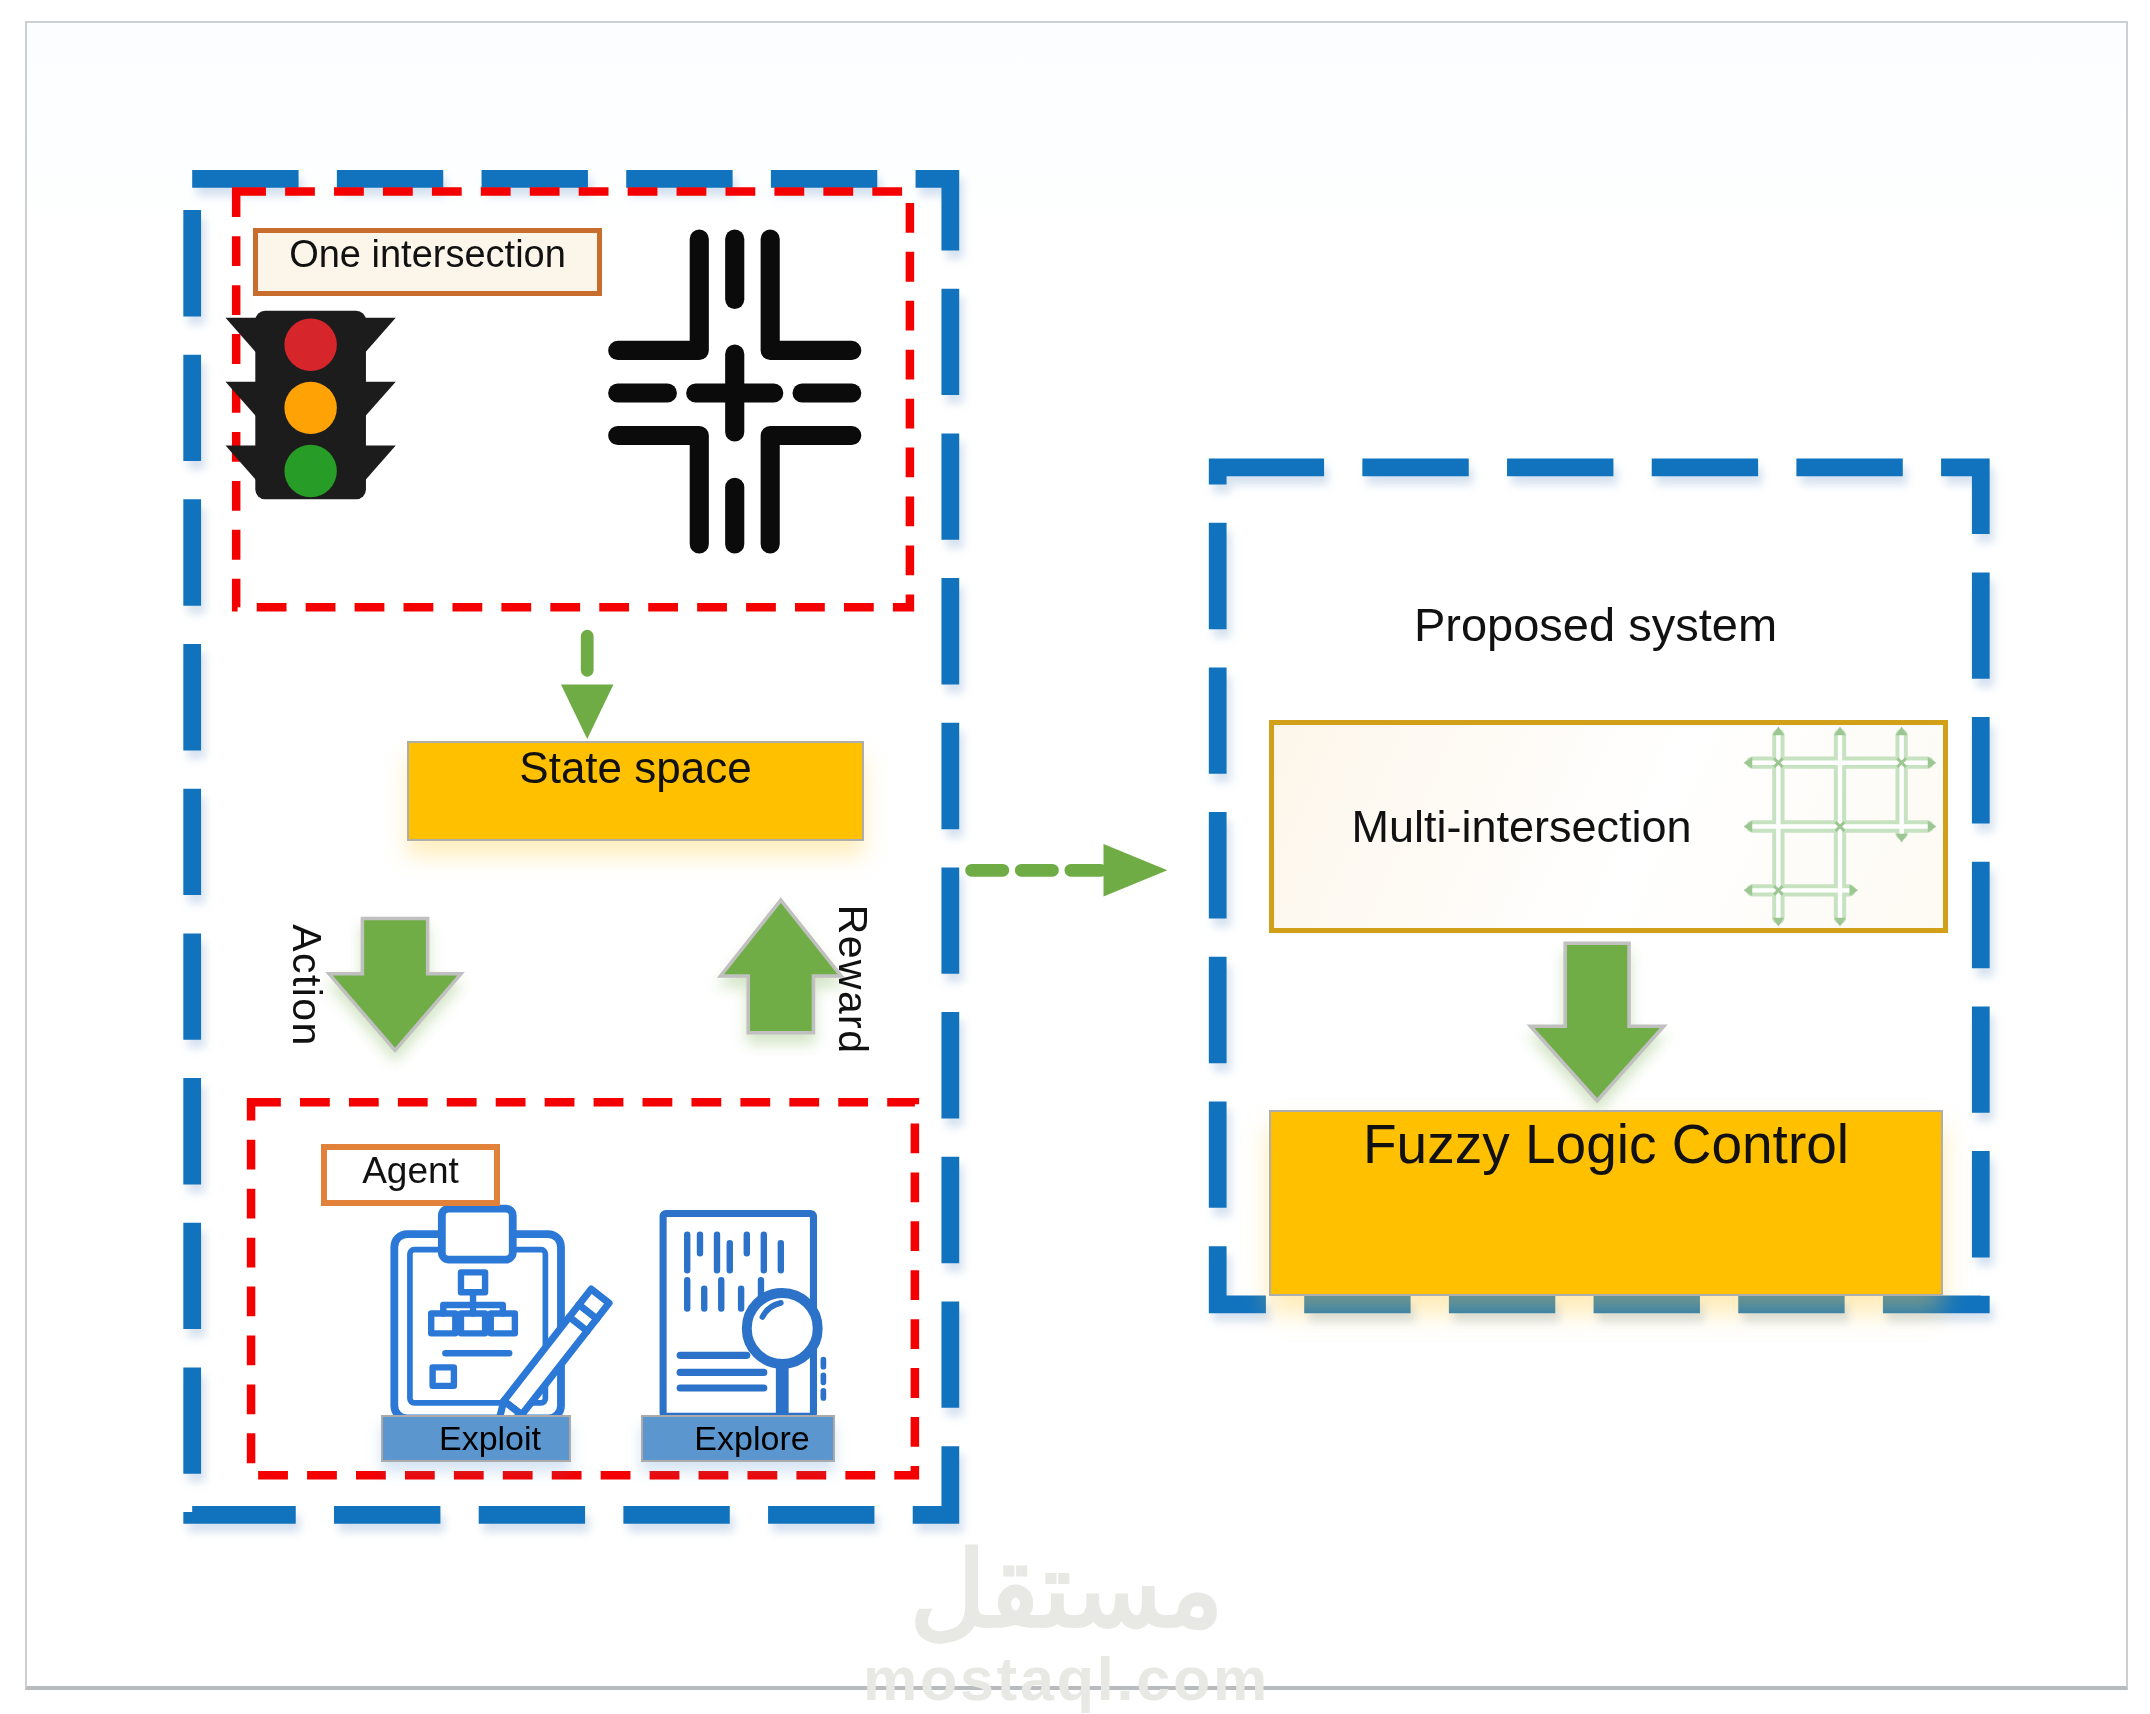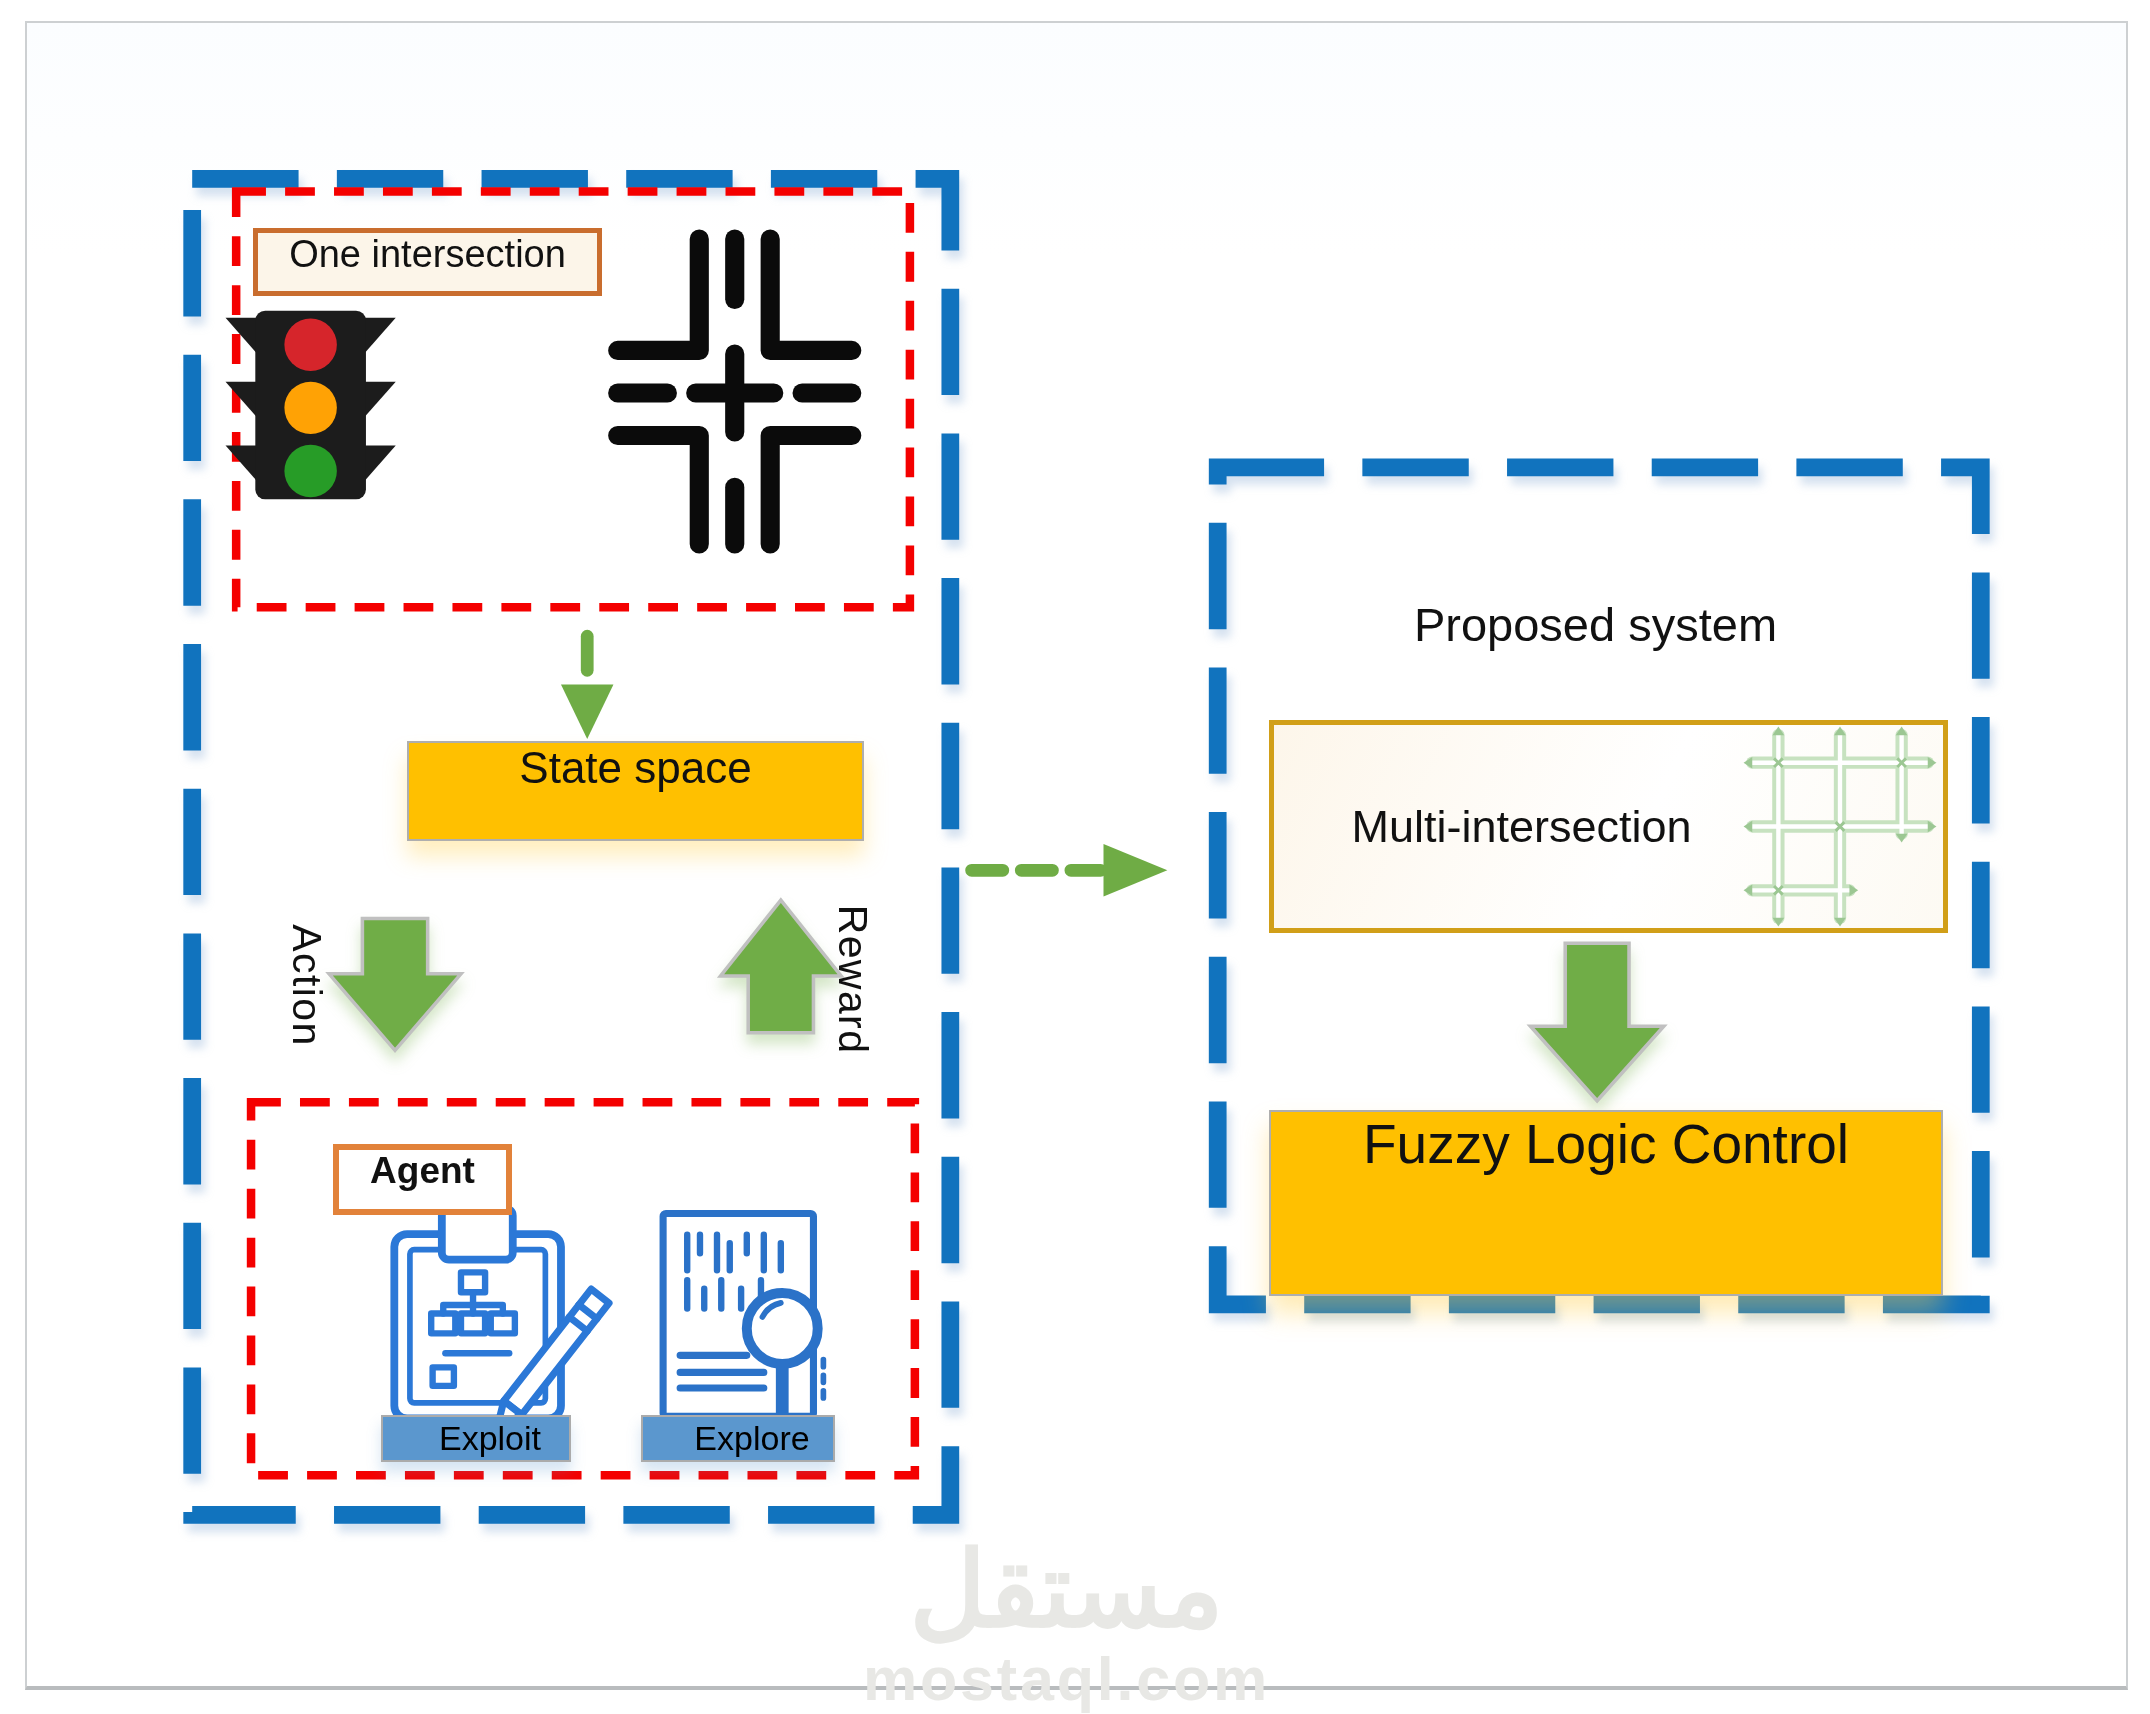--- a/index.html
+++ b/index.html
@@ -9,22 +9,22 @@
          border:2.1px solid #cdd0d2;border-bottom:4.3px solid #b9bcbe;
          background:linear-gradient(180deg,#fbfdff 0%,#ffffff 14%,#ffffff 100%);}
   .layer{position:absolute;left:0;top:0;width:2151px;height:1715px;}
   .label-box{position:absolute;display:flex;justify-content:center;
              box-sizing:border-box;background:#ffffff;}
   .one-int{left:253px;top:228px;width:349px;height:68px;border:5.7px solid #c96d2e;
            background:#fcf5e9;font-size:38px;}
   .state{left:365px;top:741px;width:457px;height:100px;background:#ffc000;
          border:2.8px solid #aeaeae;font-size:44px;
          box-shadow:0 15.6px 21px rgba(255,205,70,.35);margin-left:42px;}
-  .agent{left:333px;top:1144px;width:179px;height:71px;border:6.4px solid #e2823a;
-         font-size:37px;font-weight:bold;}
+  .agent{left:321px;top:1144px;width:179px;height:62px;border:6.4px solid #e2823a;
+         font-size:37px;}
   .btn{position:absolute;display:flex;align-items:center;justify-content:center;
        box-sizing:border-box;background:#5b97ce;border:2.8px solid #ababab;
        font-size:34px;color:#000;box-shadow:0 10px 12.8px rgba(91,151,206,.25);padding-left:28px;}
   .btn.exploit{left:381px;top:1415px;width:190px;height:47px;}
   .btn.explore{left:641px;top:1415px;width:194px;height:47px;}
   .vlabel{position:absolute;display:flex;align-items:center;justify-content:center;
           font-size:41px;letter-spacing:1.4px;}
   .vlabel.action{left:228px;top:963px;width:156px;height:45px;transform:rotate(90deg);}
   .vlabel.reward{left:771px;top:957px;width:163px;height:45px;transform:rotate(90deg);}
   .proposed-title{position:absolute;left:1365px;top:596px;width:461px;height:57px;

